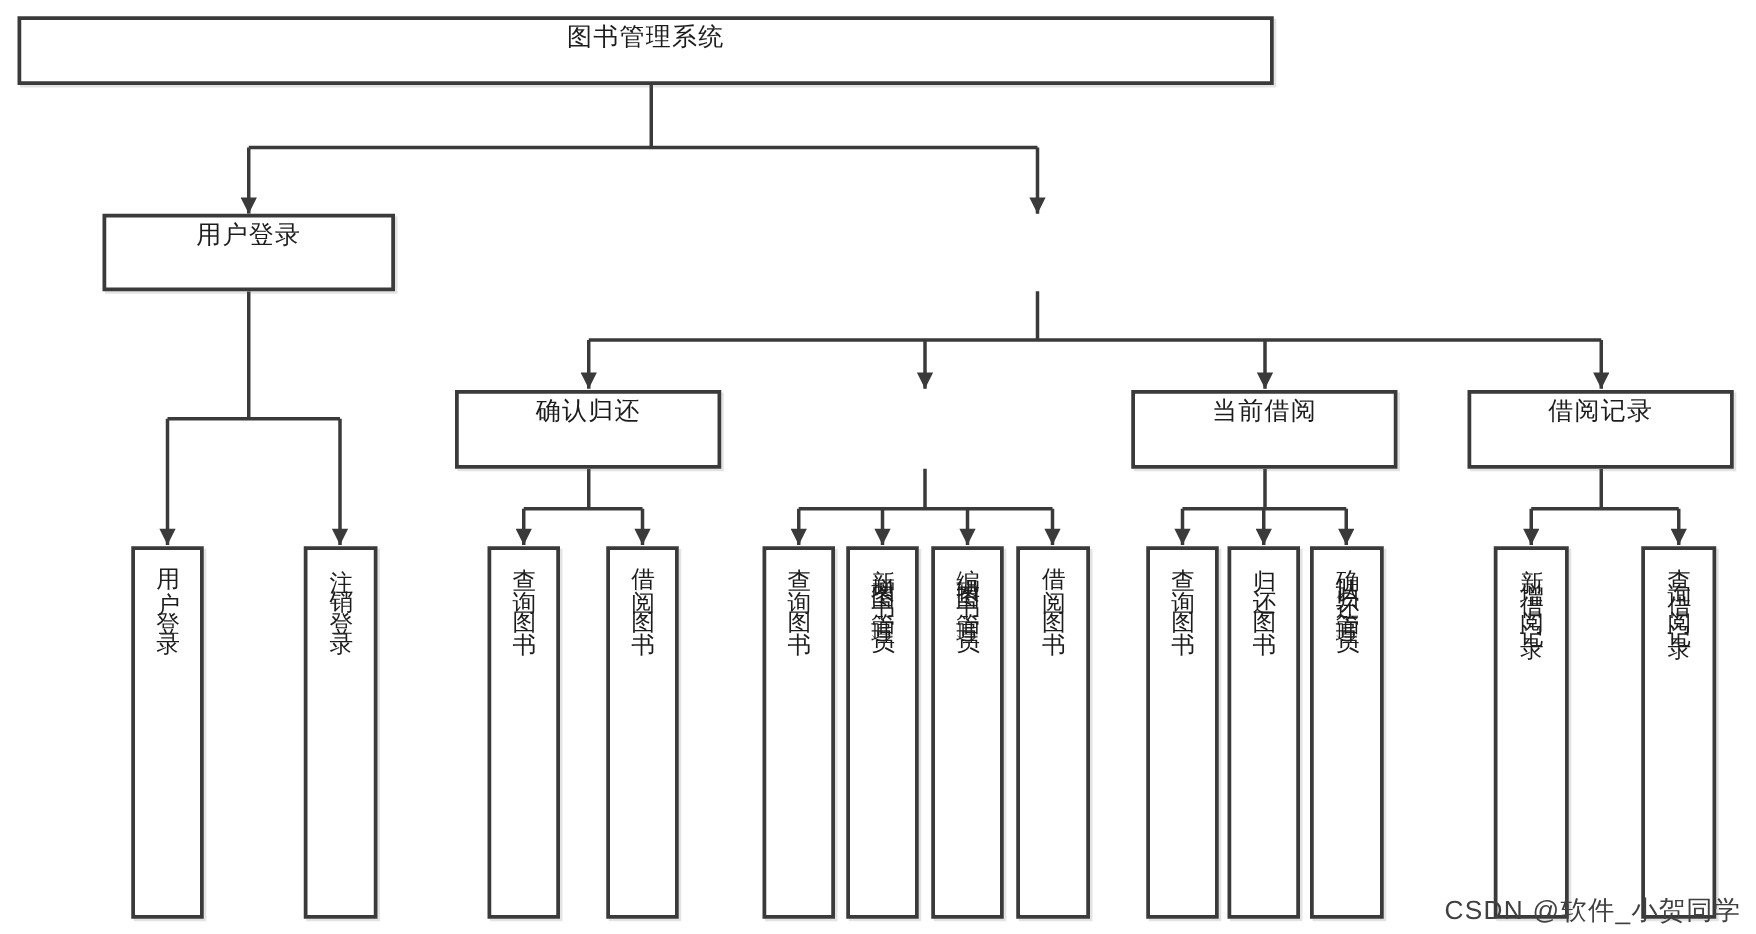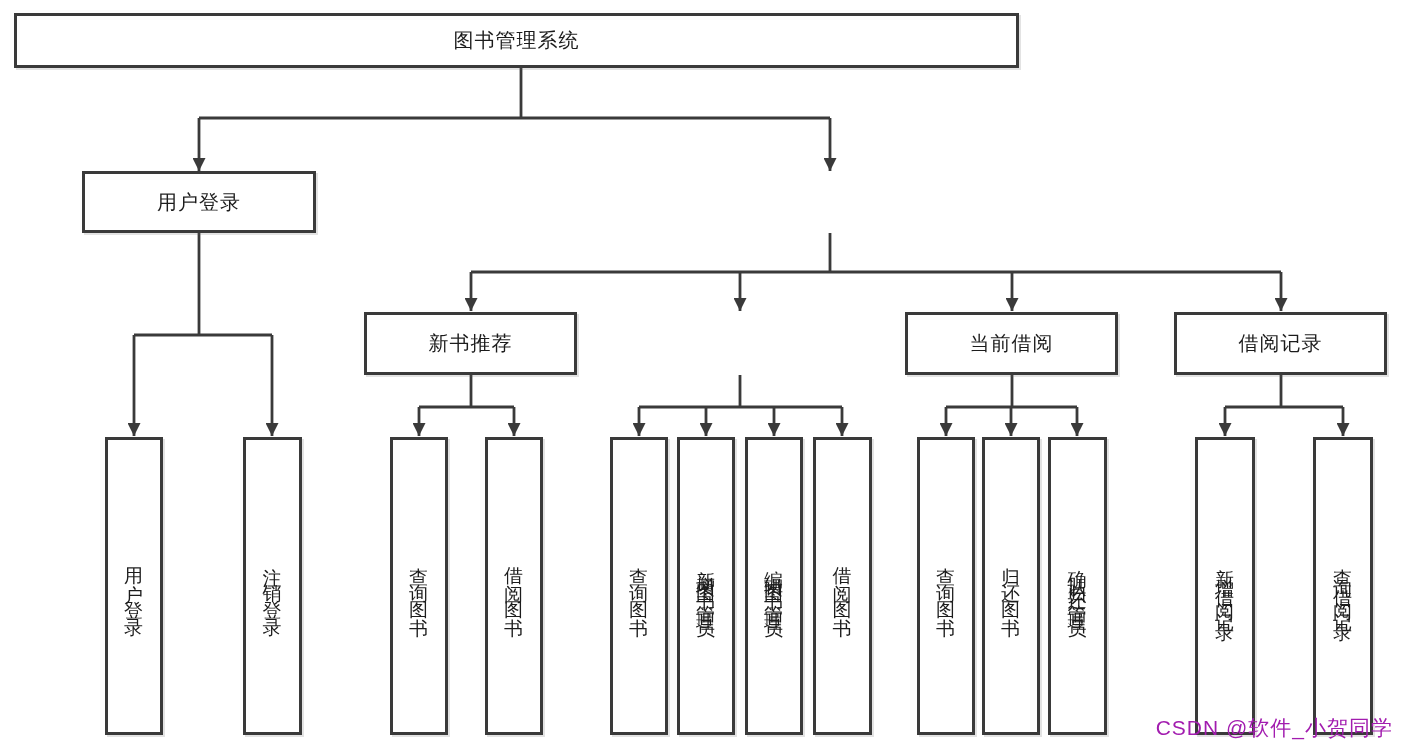--- a/index.html
+++ b/index.html
@@ -4,31 +4,31 @@
 <style>
   html,body{margin:0;padding:0;background:#fff;}
   .canvas{
     position:relative;width:1405px;height:747px;background:#ffffff;overflow:hidden;
     font-family:"Liberation Sans","DejaVu Sans",sans-serif;
   }
   .wires{position:absolute;left:0;top:0;width:1405px;height:747px;pointer-events:none;}
   .box{
     position:absolute;background:#ffffff;border:3px solid #3a3a3a;
     box-shadow:2px 2px 0 rgba(100,100,100,0.18);
-    display:flex;align-items:center;justify-content:center;box-sizing:border-box;
+    display:flex;align-items:flex-start;justify-content:center;box-sizing:border-box;
     color:#1c1c1c;
   }
   .hlabel{font-size:20px;letter-spacing:1px;white-space:nowrap;}
   .vtext{
     writing-mode:vertical-rl;text-orientation:mixed;
     font-size:19px;line-height:1;white-space:nowrap;color:#1c1c1c;
   }
   .watermark{
     position:absolute;right:12px;bottom:5px;z-index:5;
-    font-size:21px;color:#a21caf;letter-spacing:1px;white-space:nowrap;
+    font-size:21px;color:#404040;letter-spacing:1px;white-space:nowrap;
   }
 </style>
 </head>
 <body>
 
 <div class="canvas">
 
   <svg class="wires" viewBox="0 0 1405 747" xmlns="http://www.w3.org/2000/svg">
     <defs>
       <marker id="arw" viewBox="0 0 10 10" refX="10" refY="5" markerUnits="userSpaceOnUse" markerWidth="20" markerHeight="13" orient="auto">
@@ -80,21 +80,21 @@
 
   <div class="box" style="left:14px;top:13px;width:1005px;height:55px;">
     <span class="hlabel">图书管理系统</span>
   </div>
 
   <div class="box" style="left:82px;top:171px;width:234px;height:62px;">
     <span class="hlabel">用户登录</span>
   </div>
 
   <div class="box" style="left:364px;top:312px;width:213px;height:63px;">
-    <span class="hlabel">新书推荐</span>
+    <span class="hlabel">确认归还</span>
   </div>
   <div class="box" style="left:1174px;top:312px;width:213px;height:63px;">
     <span class="hlabel">借阅记录</span>
   </div>
   <div class="box" style="left:905px;top:312px;width:213px;height:63px;">
     <span class="hlabel">当前借阅</span>
   </div>
 
   <div class="box" style="left:105px;top:437px;width:58px;height:298px;">
     <span class="vtext" style="letter-spacing: 17px;">用户登录</span>

